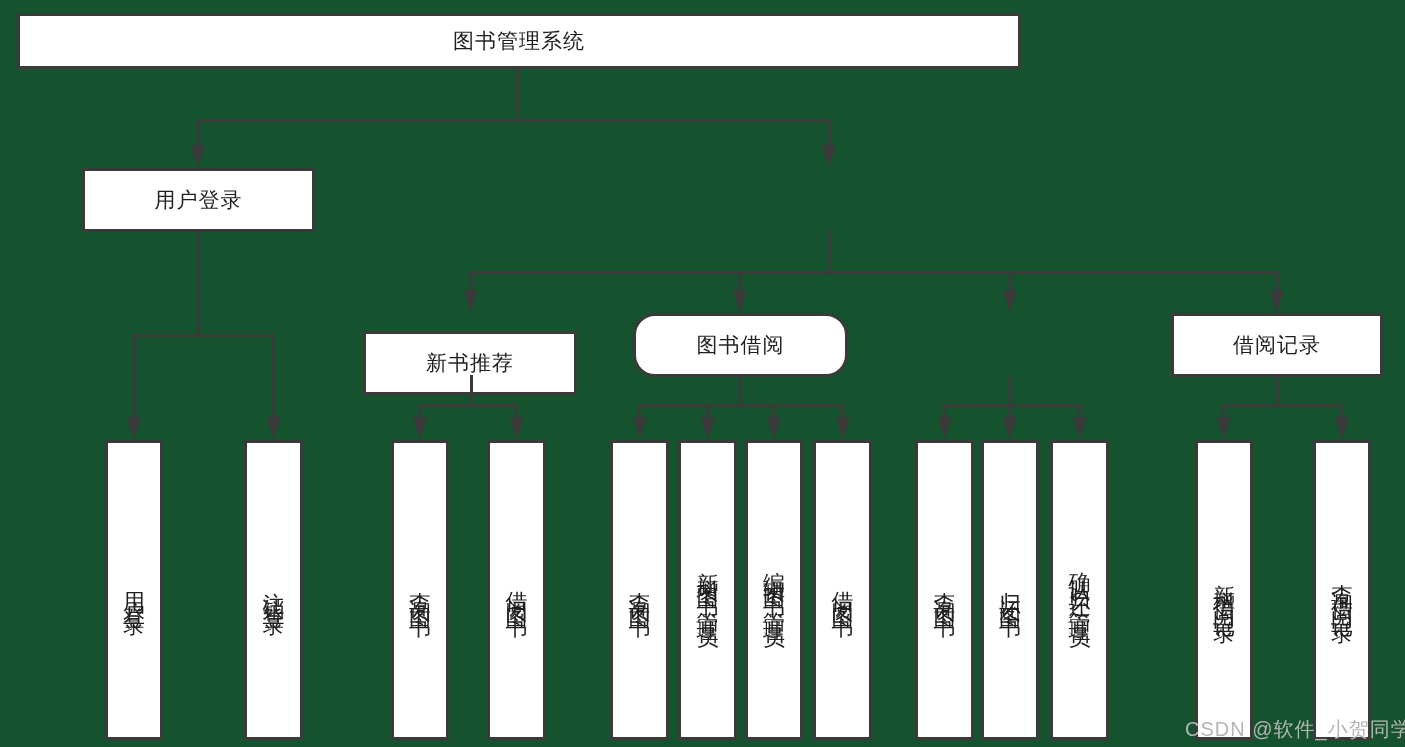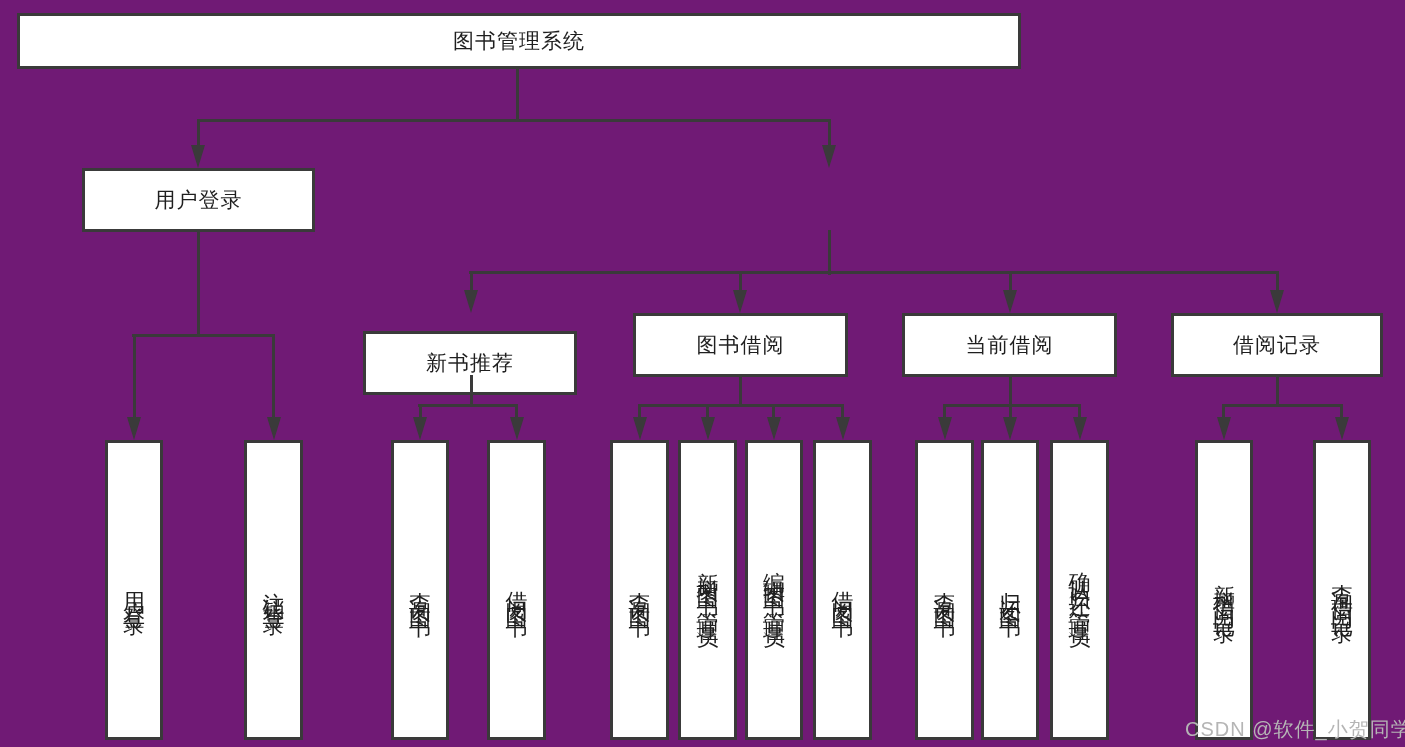--- a/index.html
+++ b/index.html
@@ -1,18 +1,18 @@
 <!DOCTYPE html>
 <html><head>
 <meta charset="utf-8">
 <style>
   html,body { margin:0; padding:0; background:#fff; }
   .canvas {
     position:relative; width:1405px; height:747px;
-    background:#701a75; overflow:hidden;
+    background:#14532d; overflow:hidden;
     font-family:"Liberation Sans", sans-serif;
     color:#1f1f1f;
   }
   .box {
     position:absolute; box-sizing:border-box;
     border:3px solid #3a3a3a; background:#ffffff;
     display:flex; align-items:center; justify-content:center;
   }
   .hbox { font-size:21px; letter-spacing:1px; }
   .vbox span {
@@ -44,27 +44,24 @@
 
   <div class="box hbox" style="left:82px; top:168px; width:233px; height:64px;">
     <span>用户登录</span>
   </div>
 
 
   <div class="box hbox" style="left:363px; top:331px; width:214px; height:64px;">
     <span>新书推荐</span>
   </div>
 
-  <div class="box hbox" style="left:633px; top:313px; width:215px; height:64px;">
+  <div class="box hbox" style="left:633px; top:313px; width:215px; height:64px;border-radius:22px;">
     <span>图书借阅</span>
   </div>
 
-  <div class="box hbox" style="left:902px; top:313px; width:215px; height:64px;">
-    <span>当前借阅</span>
-  </div>
 
   <div class="box hbox" style="left:1171px; top:313px; width:212px; height:64px;">
     <span>借阅记录</span>
   </div>
 
   <div class="box vbox" style="left:105px; top:440px; width:58px; height:300px;">
     <span>用户登录</span>
   </div>
   <div class="box vbox" style="left:244px; top:440px; width:59px; height:300px;">
     <span>注销登录</span>

